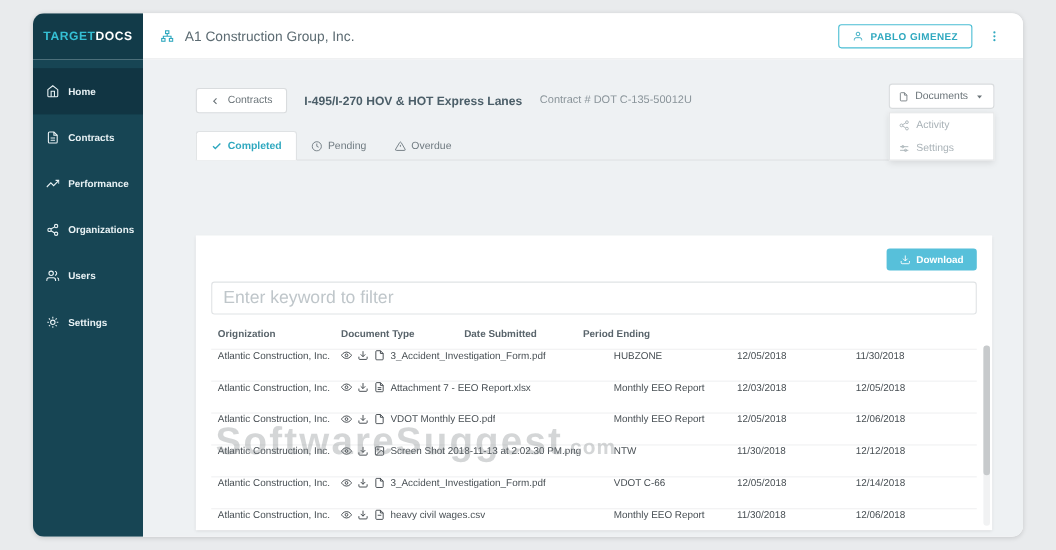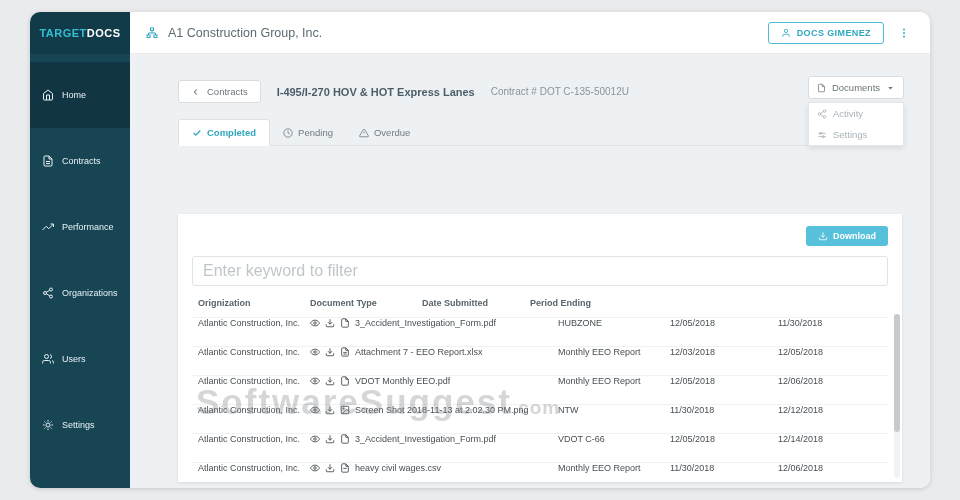--- a/index.html
+++ b/index.html
@@ -9,21 +9,21 @@
   .logo{width:100px;background:#123b49;display:flex;align-items:center;justify-content:center;font-size:11px;font-weight:bold;letter-spacing:.5px;flex-shrink:0}
   .logo .p1{color:#35bfd4}.logo .p2{color:#fff}
   .hbar{flex:1;background:#fff;border-bottom:1px solid #e8eaeb;display:flex;align-items:center;padding:0 16px;gap:10px;min-width:0}
   .orgchart-ic{color:#2fa8bf}
   .company{font-size:12.5px;color:#5c6b72}
   .hspacer{flex:1}
   .user-btn{display:flex;align-items:center;gap:6px;border:1px solid #49bdd3;color:#2fa8bf;border-radius:3px;padding:5px 12px;font-size:9px;font-weight:bold;background:#fff;letter-spacing:.4px;cursor:pointer}
   .dots-btn{color:#2fa8bf;padding:2px 4px;cursor:pointer;display:flex;align-items:center}
   .bodyrow{flex:1;display:flex;min-height:0}
   .sidebar{width:100px;background:#174554;flex-shrink:0;padding-top:8px}
-  .side-item{display:flex;align-items:center;gap:8px;padding:27px 12px;color:#e9f2f5;font-size:9px;font-weight:normal;cursor:pointer}
+  .side-item{display:flex;align-items:center;gap:8px;padding:15px 12px;color:#e9f2f5;font-size:9px;font-weight:bold;cursor:pointer}
   .side-item.active{background:#113543}
   .side-item .ic{flex-shrink:0}
   .main{flex:1;background:#eef1f3;position:relative;min-width:0;overflow:hidden}
   .ic{width:12px;height:12px;display:inline-block;vertical-align:middle}
   .ic svg{width:100%;height:100%;display:block}
   .ic-sm{width:10px;height:10px}
   .crumbs{display:flex;align-items:center;gap:16px;margin:26px 130px 0 48px}
   .back-btn{display:flex;align-items:center;gap:6px;background:#fff;border:1px solid #d9dcde;border-radius:3px;padding:5px 12px;font-size:9.5px;color:#6b7479;cursor:pointer;white-space:nowrap}
   .crumb-title{font-size:11px;font-weight:bold;color:#4b5e68;white-space:nowrap}
   .crumb-contract{font-size:10px;color:#8a949a;white-space:nowrap}
@@ -76,21 +76,21 @@
       </span>
       <span class="company">A1 Construction Group, Inc.</span>
       <span class="hspacer"></span>
       <span class="user-btn">
         <span class="ic ic-sm">
           <svg viewBox="0 0 24 24" fill="none" stroke="currentColor" stroke-width="2">
               <path d="M20 21v-2a4 4 0 0 0-4-4H8a4 4 0 0 0-4 4v2"></path>
               <circle cx="12" cy="7" r="4"></circle>
             </svg>
         </span>
-        <span>DOCS GIMENEZ</span>
+        <span>PABLO GIMENEZ</span>
       </span>
       <span class="dots-btn">
         <span class="ic">
           <svg viewBox="0 0 24 24" fill="currentColor">
               <circle cx="12" cy="5" r="2"></circle>
               <circle cx="12" cy="12" r="2"></circle>
               <circle cx="12" cy="19" r="2"></circle>
             </svg>
         </span>
       </span>

